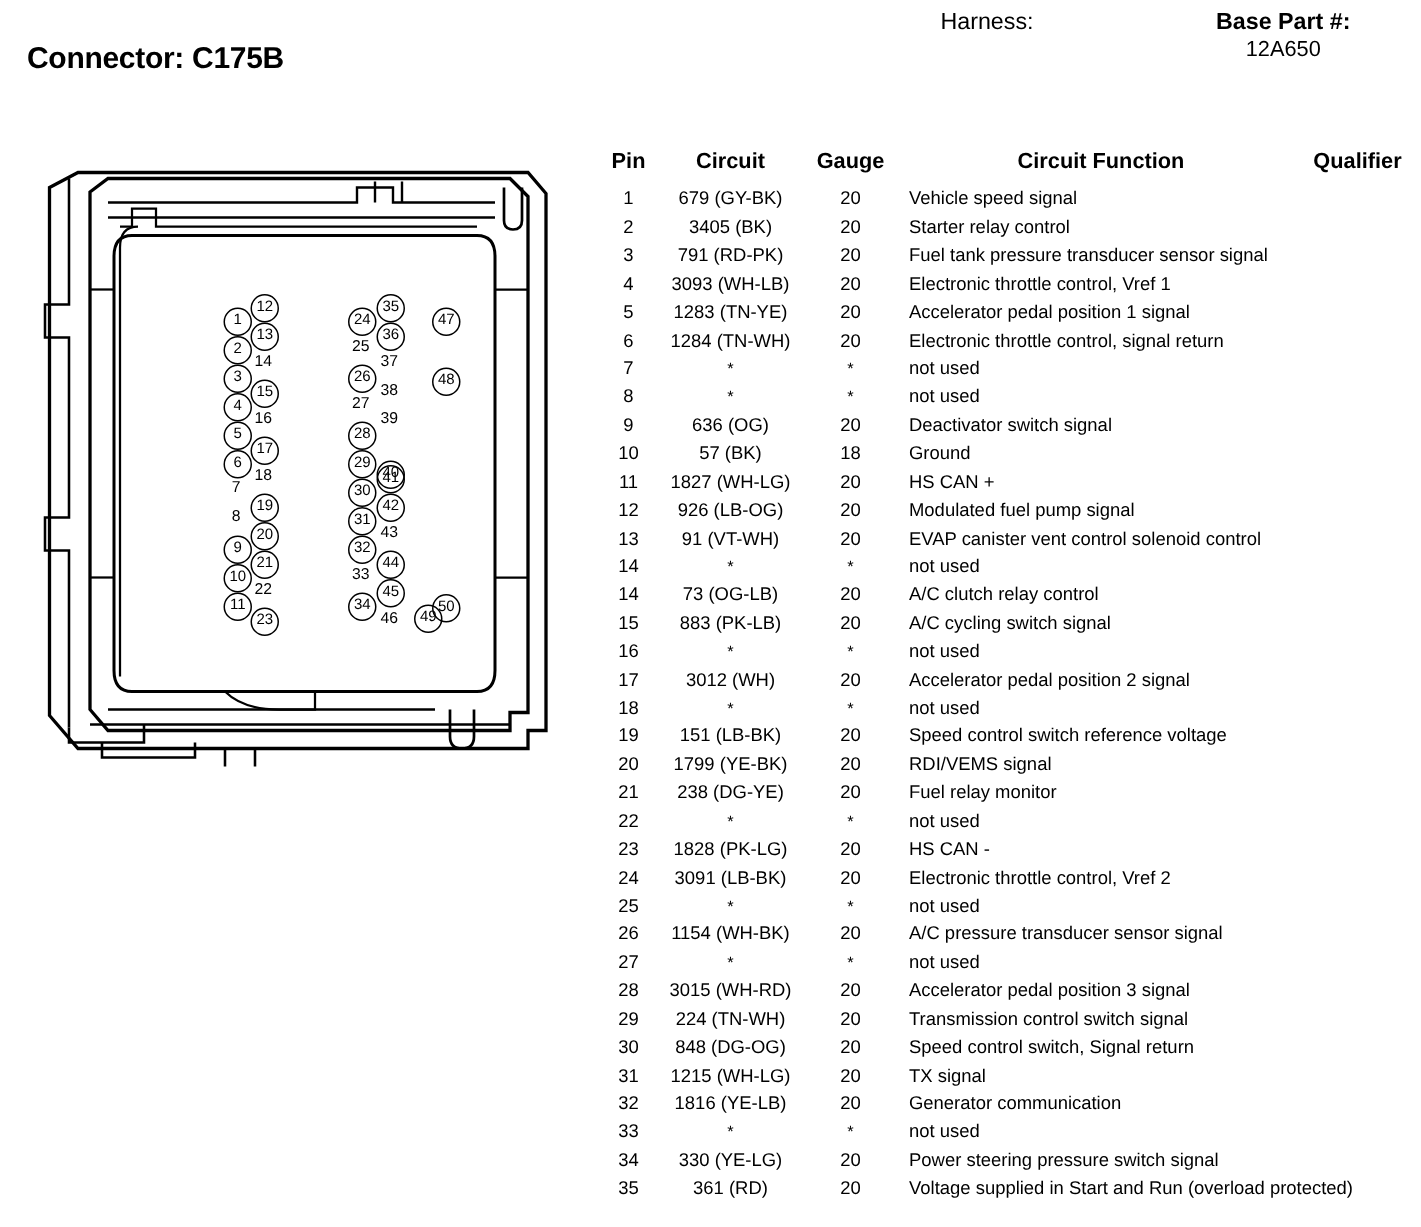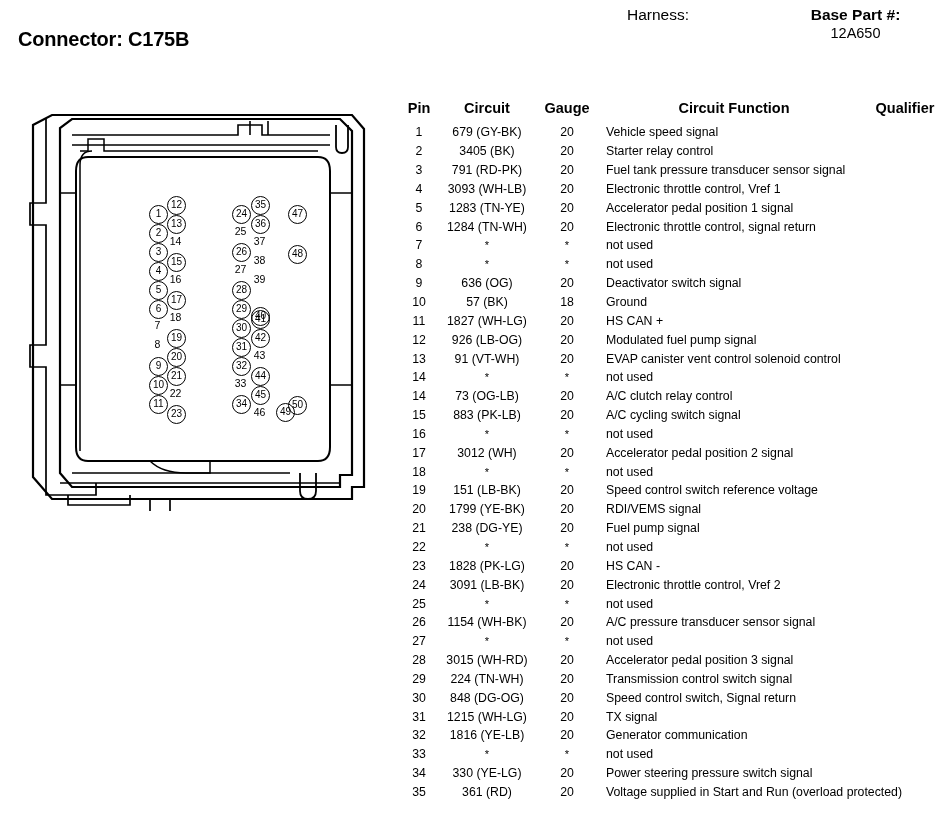--- a/index.html
+++ b/index.html
@@ -457,21 +457,21 @@
           <td class="col-pin">20</td>
           <td class="col-circ">1799 (YE-BK)</td>
           <td class="col-gauge">20</td>
           <td class="col-func">RDI/VEMS signal</td>
           <td class="col-qual"></td>
         </tr>
         <tr>
           <td class="col-pin">21</td>
           <td class="col-circ">238 (DG-YE)</td>
           <td class="col-gauge">20</td>
-          <td class="col-func">Fuel pump signal</td>
+          <td class="col-func">Fuel relay monitor</td>
           <td class="col-qual"></td>
         </tr>
         <tr>
           <td class="col-pin">22</td>
           <td class="col-circ"><span class="star">*</span></td>
           <td class="col-gauge"><span class="star">*</span></td>
           <td class="col-func">not used</td>
           <td class="col-qual"></td>
         </tr>
         <tr>

